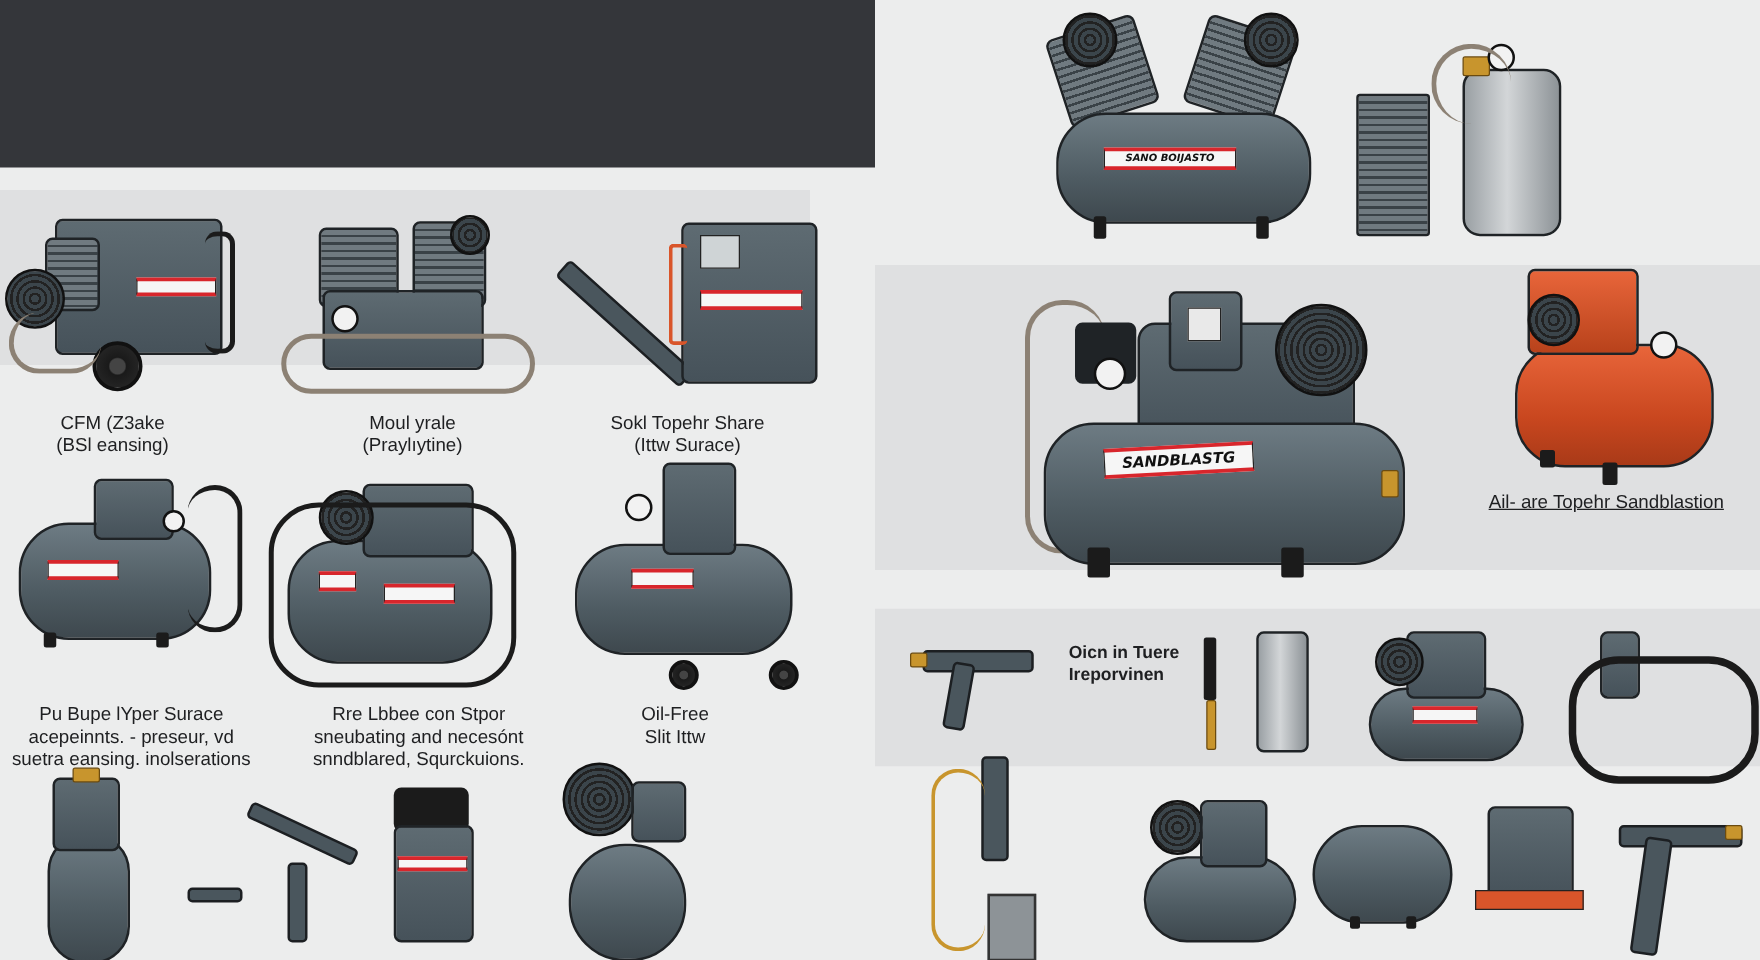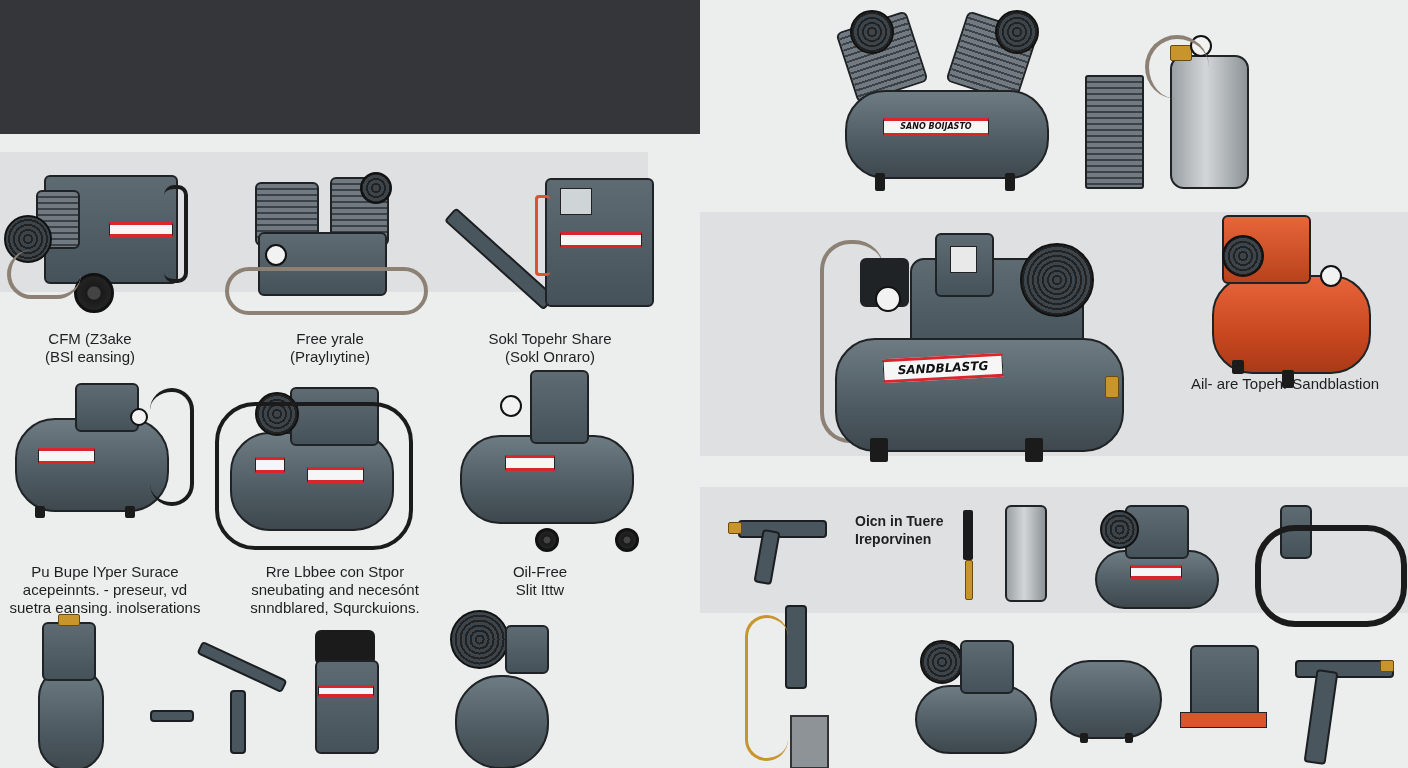--- a/index.html
+++ b/index.html
@@ -57,26 +57,26 @@
   <div class="abs" style="left:105px;top:25px;width:12px;height:75px;border:3px solid #d9552a;border-right:none;border-radius:4px;"></div>
   <div class="abs" style="left:130px;top:18px;width:30px;height:25px;background:#cfd4d6;border:1px solid #222;"></div>
   <div class="abs label" style="left:130px;top:62px;width:80px;height:10px;font-size:5px;"></div>
 </div>
 
 <div class="abs cap" style="left:20px;top:330px;width:140px;">
   <div>CFM (Z3ake</div>
   <div>(BSl eansing)</div>
 </div>
 <div class="abs cap" style="left:260px;top:330px;width:140px;">
-  <div>Free yrale</div>
+  <div>Moul yrale</div>
   <div>(Praylıytine)</div>
 </div>
 <div class="abs cap" style="left:470px;top:330px;width:160px;">
   <div>Sokl Topehr Share</div>
-  <div>(Sokl Onraro)</div>
+  <div>(Ittw Surace)</div>
 </div>
 
 <div class="abs" style="left:10px;top:378px;width:190px;height:150px;">
   <div class="abs tank" style="left:5px;top:40px;width:150px;height:90px;"></div>
   <div class="abs box" style="left:65px;top:5px;width:60px;height:45px;"></div>
   <div class="abs label" style="left:28px;top:70px;width:55px;height:10px;font-size:5px;"></div>
   <div class="abs gauge" style="left:120px;top:30px;width:14px;height:14px;"></div>
   <div class="abs hose black" style="left:140px;top:10px;width:40px;height:110px;border-left:none;"></div>
   <div class="abs foot" style="left:25px;top:128px;width:10px;height:12px;"></div>
   <div class="abs foot" style="left:115px;top:128px;width:10px;height:12px;"></div>
@@ -168,21 +168,21 @@
   <div class="abs foot" style="left:210px;top:210px;width:18px;height:24px;"></div>
 </div>
 <div class="abs" style="left:1212px;top:210px;width:160px;height:182px;">
   <div class="abs tank orange" style="left:0;top:65px;width:155px;height:95px;"></div>
   <div class="abs box orange" style="left:10px;top:5px;width:85px;height:65px;background:linear-gradient(#e8653a,#b8421b);"></div>
   <div class="abs fan" style="left:10px;top:25px;width:38px;height:38px;"></div>
   <div class="abs gauge" style="left:108px;top:55px;width:18px;height:18px;"></div>
   <div class="abs foot" style="left:20px;top:150px;width:12px;height:14px;"></div>
   <div class="abs foot" style="left:70px;top:160px;width:12px;height:18px;"></div>
 </div>
-<div class="abs cap" style="left:1165px;top:375px;width:240px;font-size:15px;">Ail- are Topehr Sandblastion</div>
+<div class="abs cap" style="left:1165px;top:393px;width:240px;font-size:15px;text-decoration:underline;">Ail- are Topehr Sandblastion</div>
 
 <div class="abs band" style="left:700px;top:487px;width:708px;height:126px;"></div>
 <div class="abs" style="left:728px;top:510px;width:100px;height:80px;">
   <div class="abs gun" style="left:10px;top:10px;width:85px;height:14px;"></div>
   <div class="abs brass" style="left:0;top:12px;width:12px;height:10px;"></div>
   <div class="abs gun" style="left:30px;top:20px;width:14px;height:50px;transform:rotate(10deg);"></div>
 </div>
 <div class="abs cap" style="left:855px;top:512px;width:115px;text-align:left;font-weight:bold;font-size:14px;">
   <div>Oicn in Tuere</div>
   <div>Ireporvinen</div>

